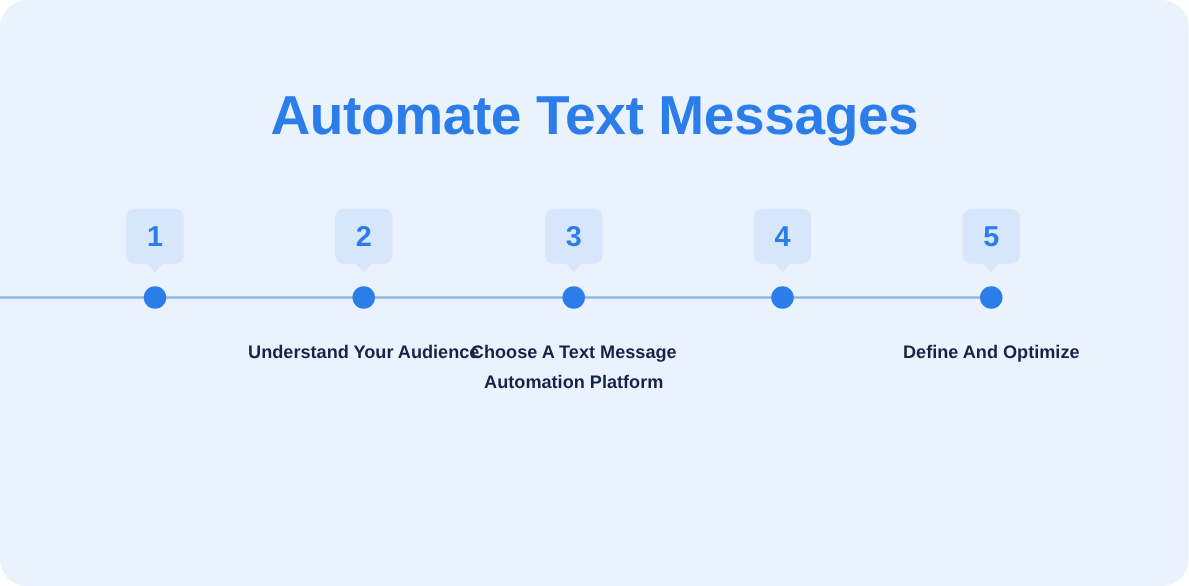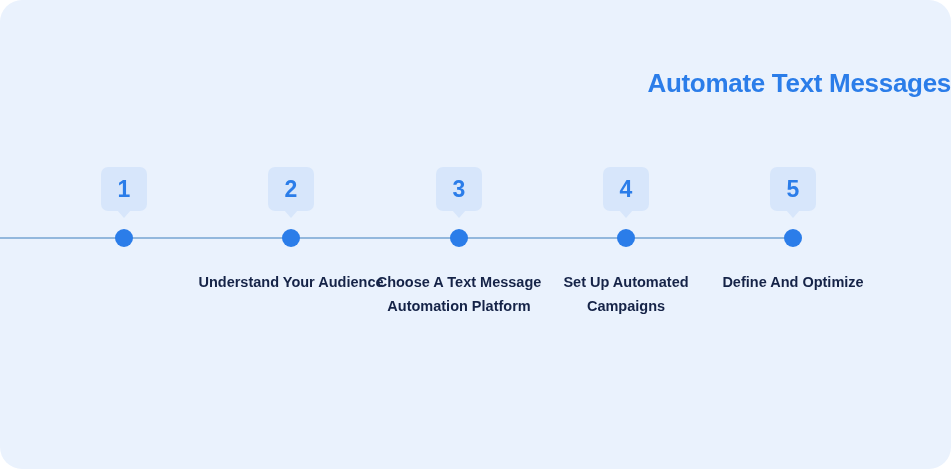--- a/index.html
+++ b/index.html
@@ -22,22 +22,22 @@
     border-radius: 22px;
     overflow: hidden;
     box-sizing: border-box;
   }
 
   .title {
     position: absolute;
     left: 0;
     top: 68px;
     width: 951px;
-    text-align: right;
-    font-size: 26px;
+    text-align: center;
+    font-size: 44px;
     font-weight: bold;
     letter-spacing: -0.3px;
     color: #2b7de9;
     font-family: "Liberation Sans", sans-serif;
   }
 
   
   .timeline-line {
     position: absolute;
     left: 0px;
@@ -140,21 +140,20 @@
       <div class="step" style="left: 459px;">
         <div class="badge">3</div>
         <div class="badge-tail"></div>
         <div class="dot"></div>
         <div class="step-label">Choose A Text Message Automation Platform</div>
       </div>
       <div class="step" style="left: 626px;">
         <div class="badge">4</div>
         <div class="badge-tail"></div>
         <div class="dot"></div>
-        <div class="step-label">Set Up Automated Campaigns</div>
       </div>
       <div class="step" style="left: 793px;">
         <div class="badge">5</div>
         <div class="badge-tail"></div>
         <div class="dot"></div>
         <div class="step-label">Define And Optimize</div>
       </div>
     </div>
 
 </div>

